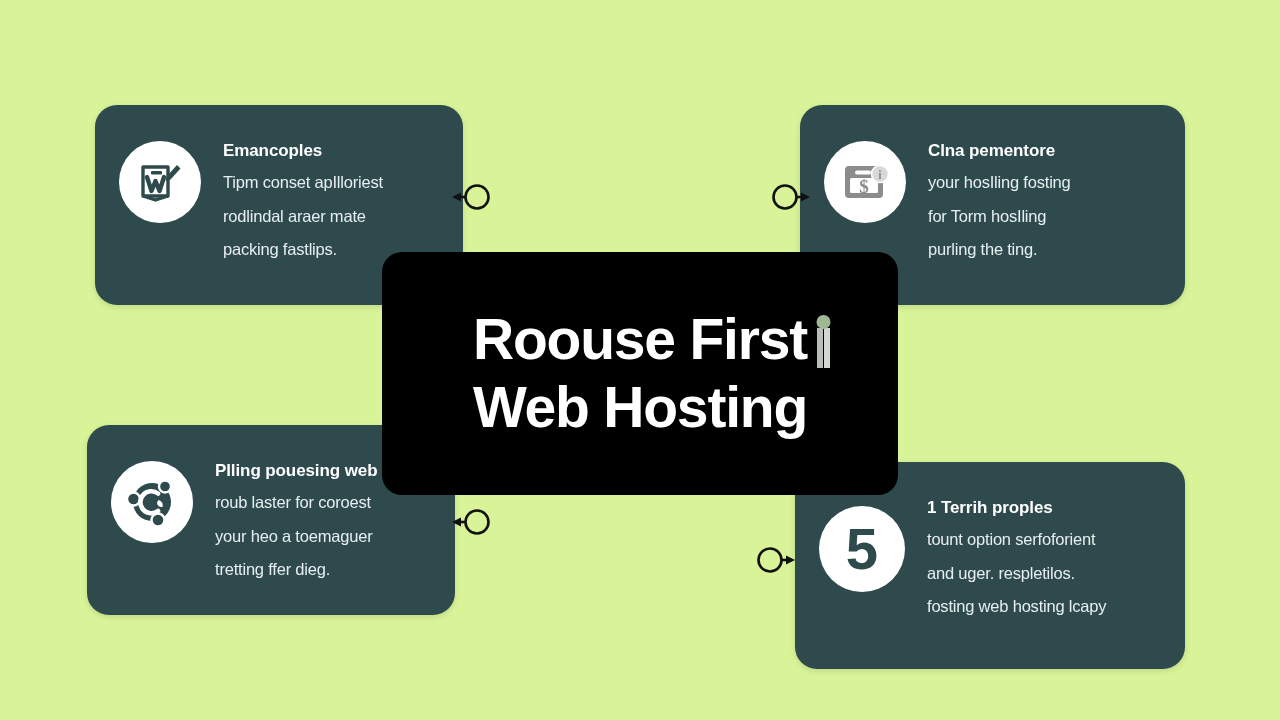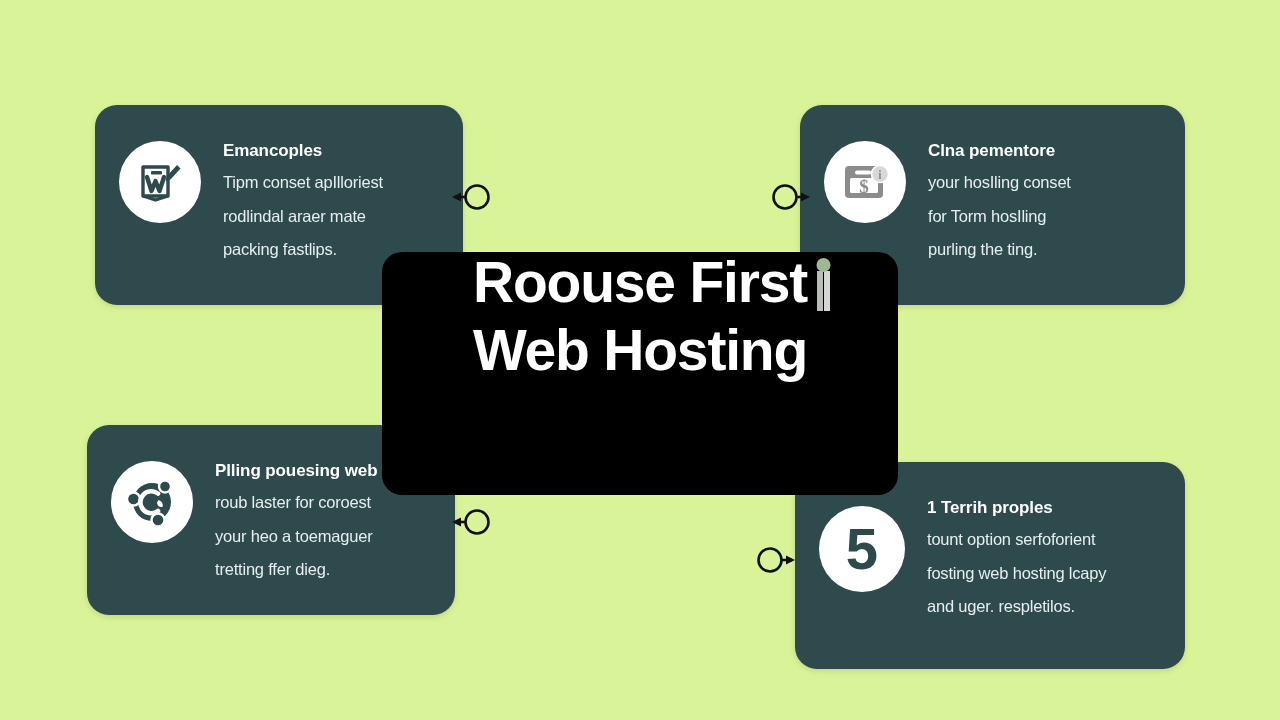--- a/index.html
+++ b/index.html
@@ -92,20 +92,21 @@
     position: absolute;
     left: 382px;
     top: 252px;
     width: 516px;
     height: 243px;
     background: #000000;
     border-radius: 20px;
     display: flex;
     flex-direction: column;
     align-items: center;
+    justify-content: center;
     gap: 6px;
     z-index: 5;
   }
 
   .title-line {
     color: #ffffff;
     font-size: 57px;
     font-weight: bold;
     line-height: 1.08;
     letter-spacing: -1.2px;
@@ -164,21 +165,21 @@
         <rect x="7" y="11" width="38" height="32" rx="4" fill="#8c8c8c"></rect>
         <rect x="12" y="23" width="28" height="15" rx="1.5" fill="#ffffff"></rect>
         <rect x="17" y="15.5" width="16" height="4" rx="2" fill="#ffffff"></rect>
         <text x="26" y="37.5" font-family="'Liberation Serif', serif" font-size="19" font-weight="bold" fill="#8c8c8c" text-anchor="middle">$</text>
         <circle cx="42" cy="19" r="8.5" fill="#d8d8d8" stroke="#ffffff" stroke-width="1.6"></circle>
         <text x="42" y="24" font-family="'Liberation Serif', serif" font-size="12" font-weight="bold" fill="#8c8c8c" text-anchor="middle">i</text>
       </svg>
     </div>
     <div class="card-body">
       <div class="card-heading">Clna pementore</div>
-      <div class="card-line">your hosIling conset</div>
+      <div class="card-line">your hosIling fosting</div>
       <div class="card-line">for Torm hosIling</div>
       <div class="card-line">purling the ting.</div>
     </div>
   </div>
 
   <div class="card card-bl">
     <div class="icon-badge">
       <svg width="54" height="54" viewBox="0 0 54 54" aria-hidden="true">
         <circle cx="27" cy="27" r="19" fill="#2e4a4c"></circle>
         <circle cx="8.5" cy="24" r="6.5" fill="#2e4a4c" stroke="#ffffff" stroke-width="2.4"></circle>
@@ -194,22 +195,22 @@
       <div class="card-line">your heo a toemaguer</div>
       <div class="card-line">tretting ffer dieg.</div>
     </div>
   </div>
 
   <div class="card card-br">
     <div class="num-badge">5</div>
     <div class="card-body">
       <div class="card-heading">1 Terrih proples</div>
       <div class="card-line">tount option serfoforient</div>
+      <div class="card-line">and uger. respletilos.</div>
       <div class="card-line">fosting web hosting lcapy</div>
-      <div class="card-line">and uger. respletilos.</div>
     </div>
   </div>
 
   <div class="connector conn-tl">
     <svg width="40" height="34" viewBox="0 0 40 34" aria-hidden="true">
       <g>
         <circle cx="25" cy="17" r="11.5" fill="none" stroke="#111111" stroke-width="2.6"></circle>
         <line x1="13.5" y1="17" x2="3" y2="17" stroke="#111111" stroke-width="2.6"></line>
         <path d="M0 17 L9 12.5 L9 21.5 Z" fill="#111111"></path>
       </g>

